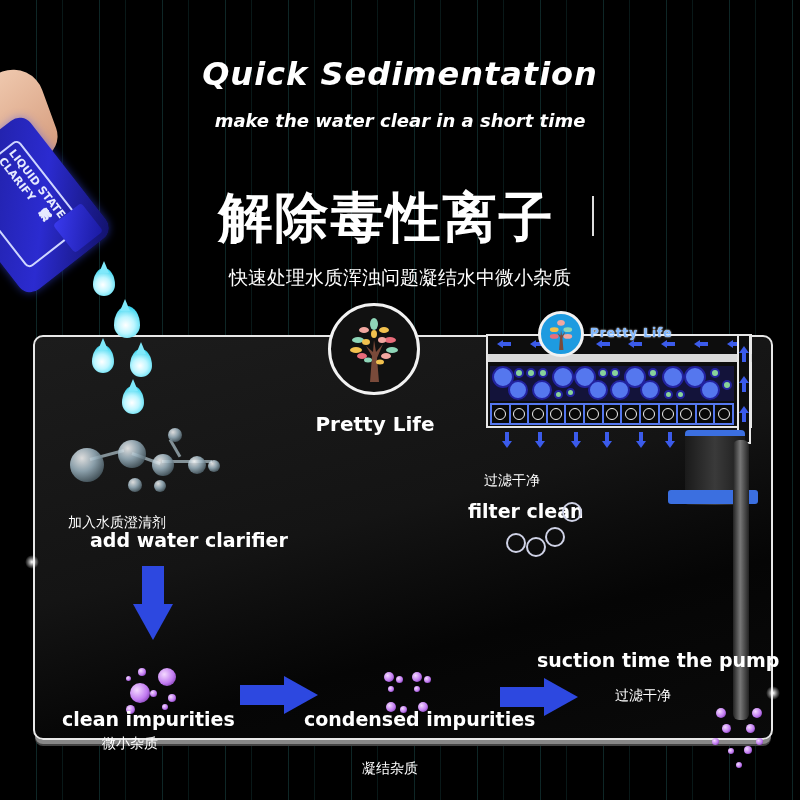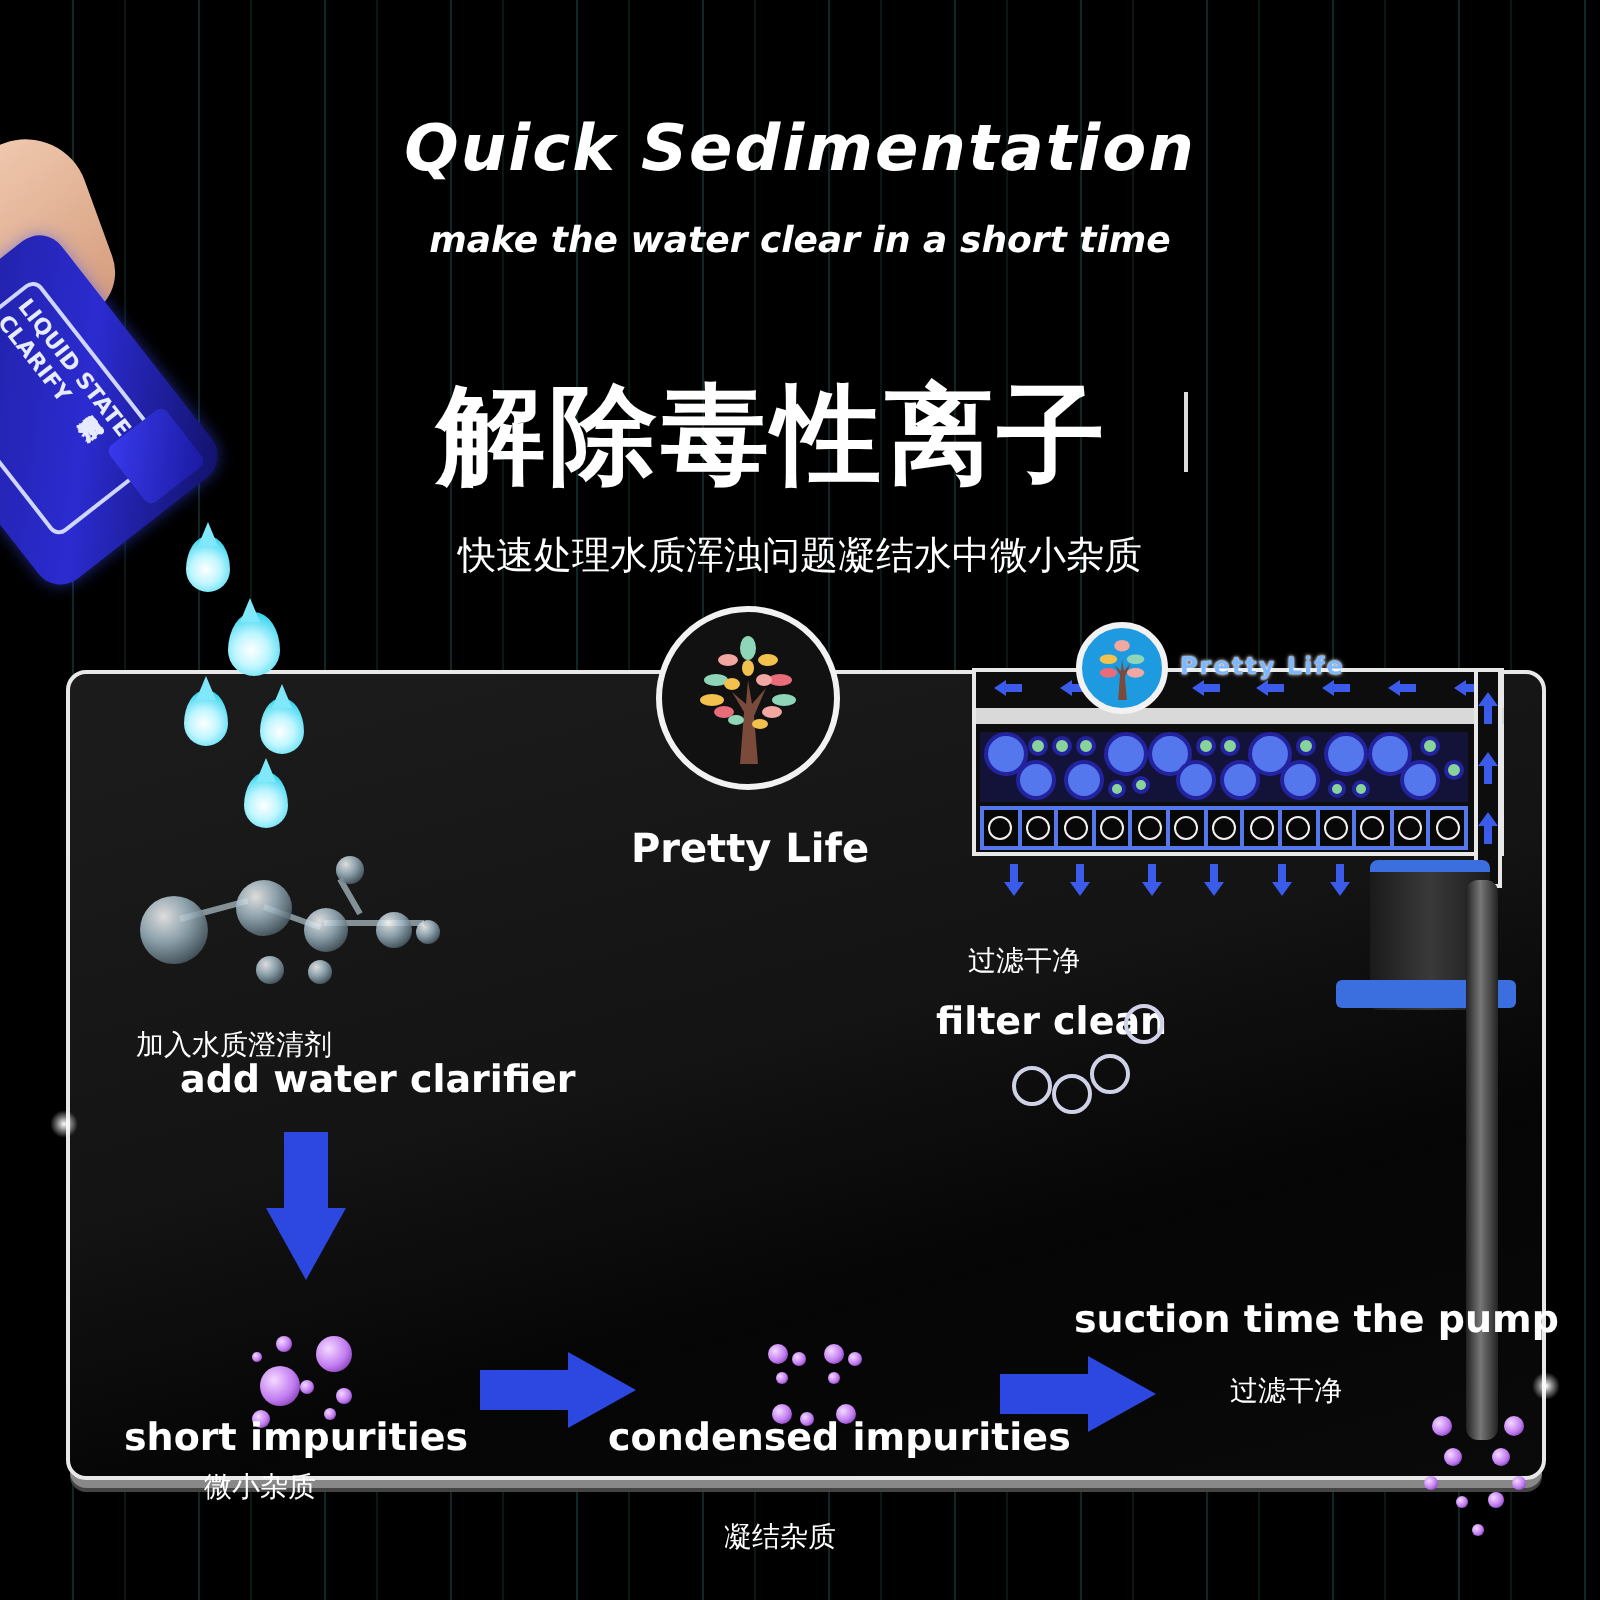--- a/index.html
+++ b/index.html
@@ -356,21 +356,21 @@
 <div>
   <div class="bubble" style="left:130px;top:683px;width:20px;height:20px;"></div>
   <div class="bubble" style="left:158px;top:668px;width:18px;height:18px;"></div>
   <div class="bubble" style="left:138px;top:668px;width:8px;height:8px;"></div>
   <div class="bubble" style="left:150px;top:690px;width:7px;height:7px;"></div>
   <div class="bubble" style="left:168px;top:694px;width:8px;height:8px;"></div>
   <div class="bubble" style="left:126px;top:676px;width:5px;height:5px;"></div>
   <div class="bubble" style="left:162px;top:704px;width:6px;height:6px;"></div>
   <div class="bubble" style="left:126px;top:705px;width:9px;height:9px;"></div>
 </div>
-<div class="label-en" style="left:62px;top:708px;">short impurities</div>
+<div class="label-en" style="left:62px;top:708px;">clean impurities</div>
 <div class="label-cn" style="left:102px;top:735px;">微小杂质</div>
 
 <div class="big-arrow-right" style="left:240px;top:676px;"></div>
 
 <div>
   <div class="bubble" style="left:384px;top:672px;width:10px;height:10px;"></div>
   <div class="bubble" style="left:396px;top:676px;width:7px;height:7px;"></div>
   <div class="bubble" style="left:412px;top:672px;width:10px;height:10px;"></div>
   <div class="bubble" style="left:424px;top:676px;width:7px;height:7px;"></div>
   <div class="bubble" style="left:388px;top:686px;width:6px;height:6px;"></div>

